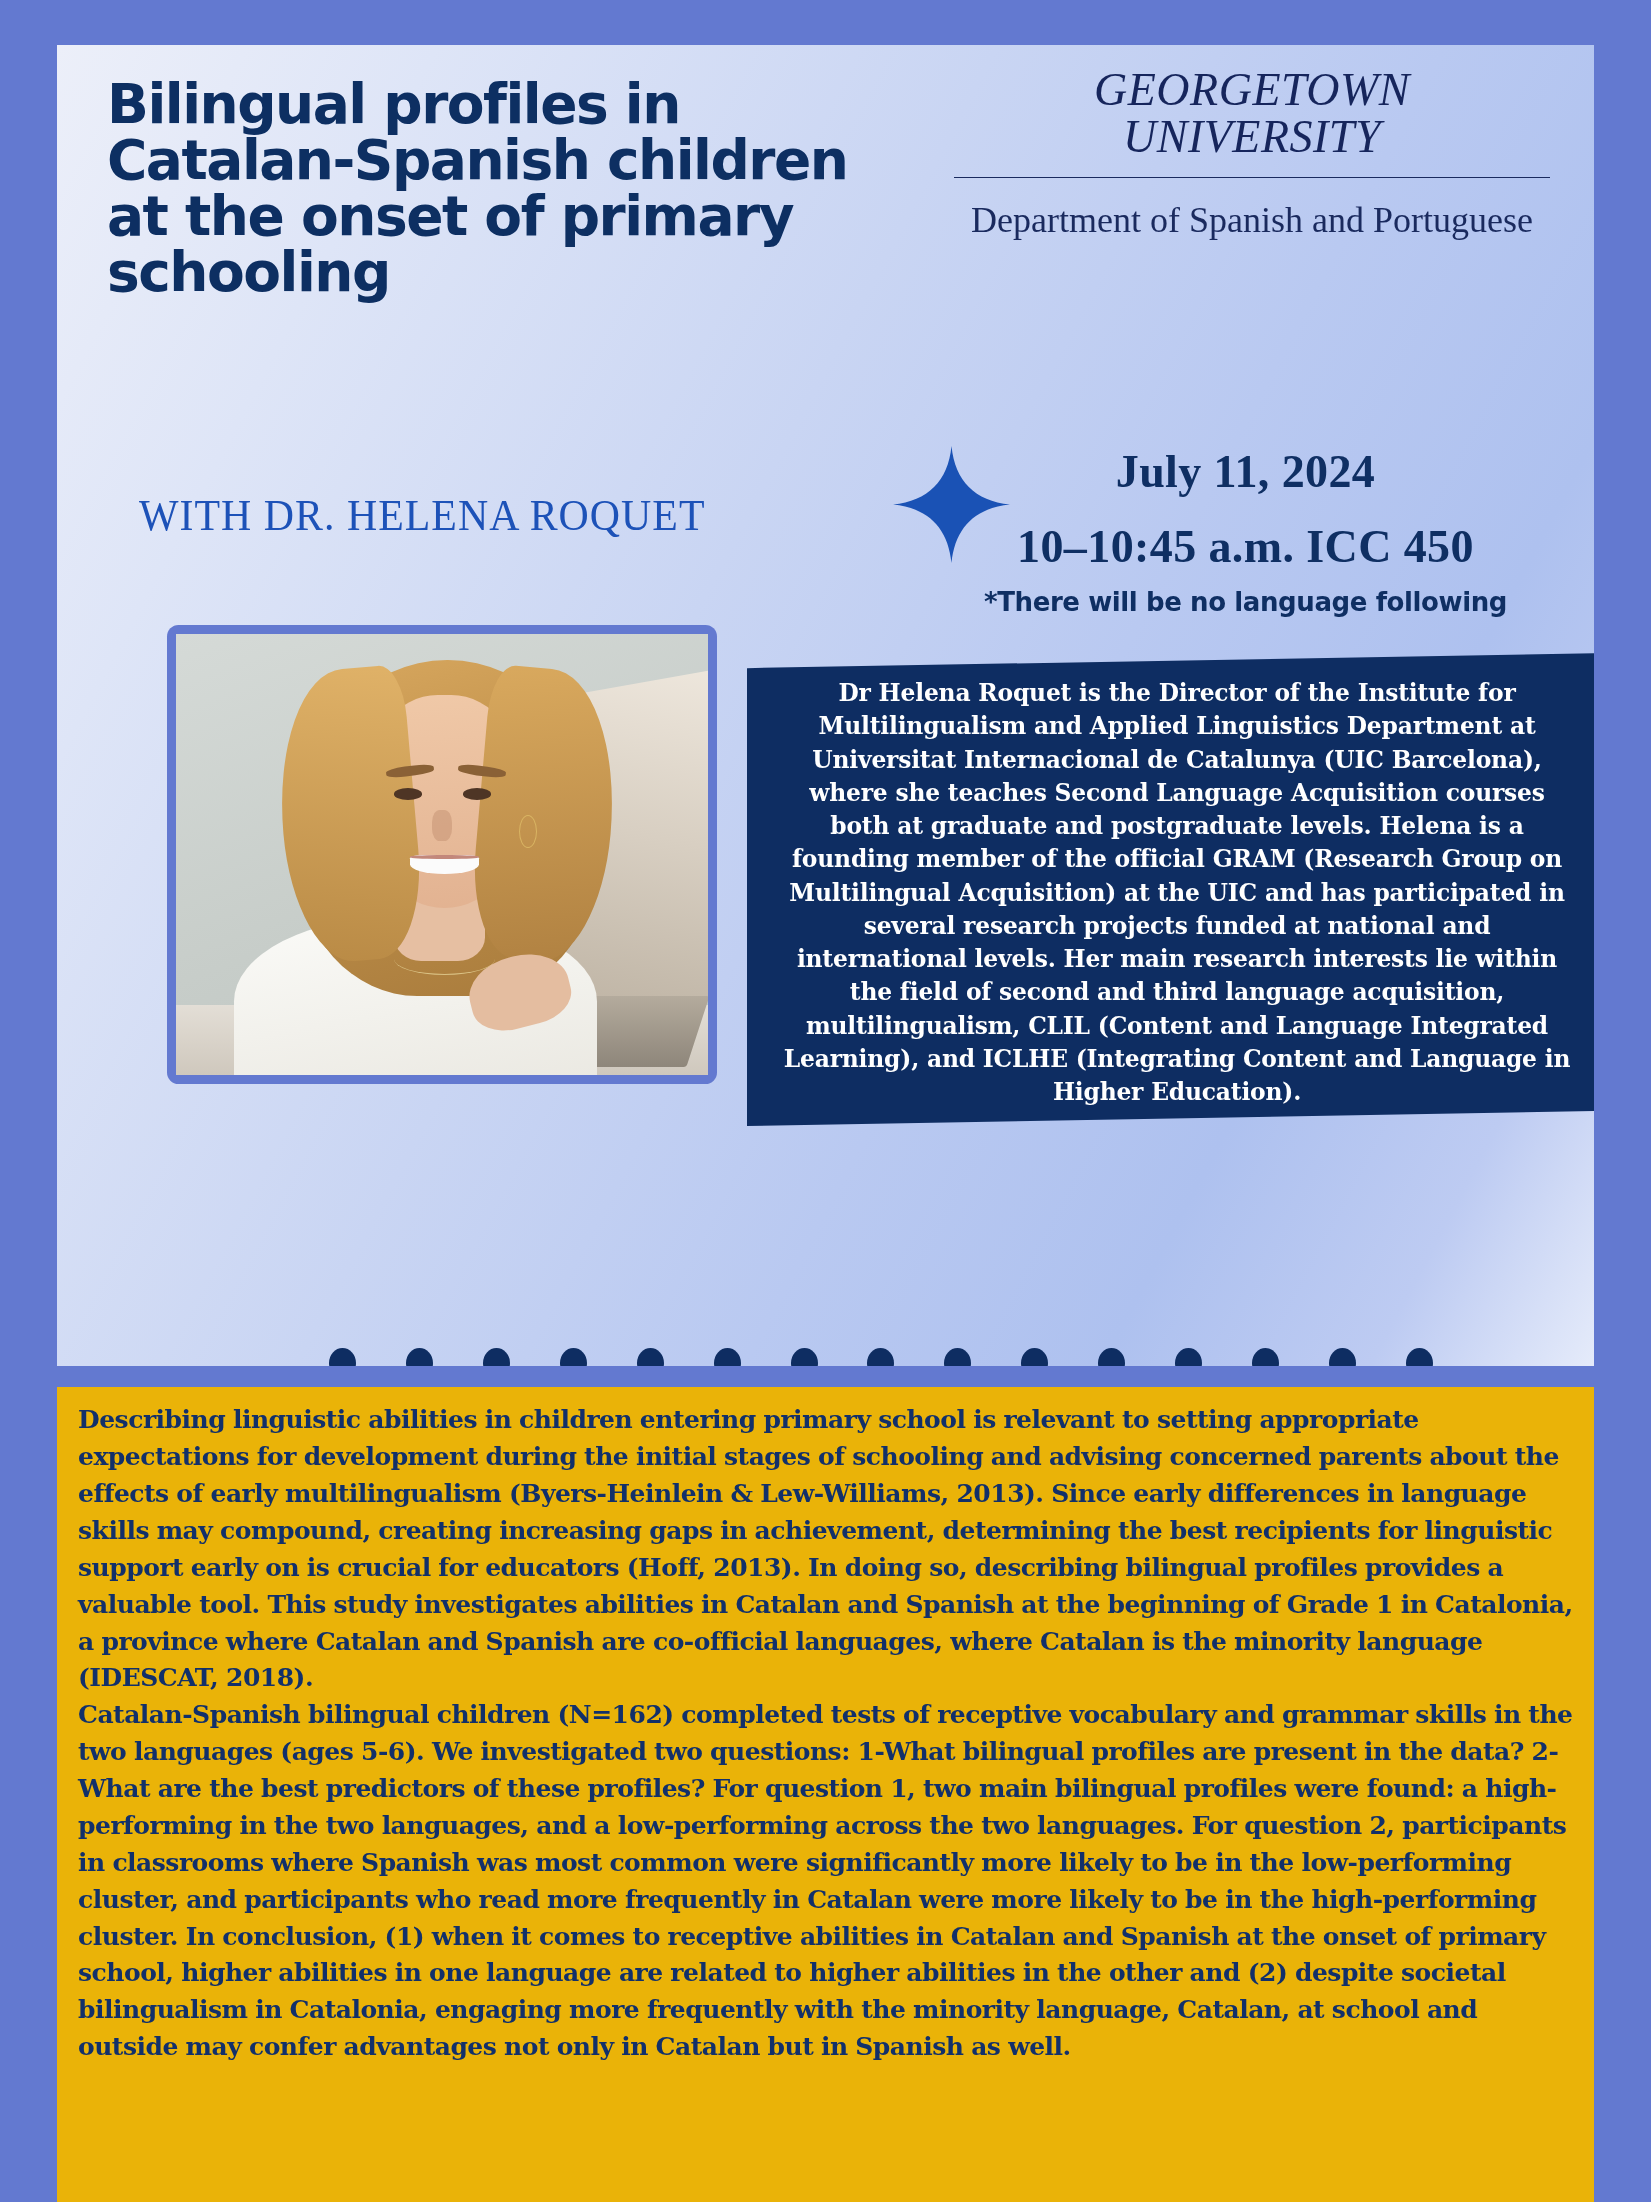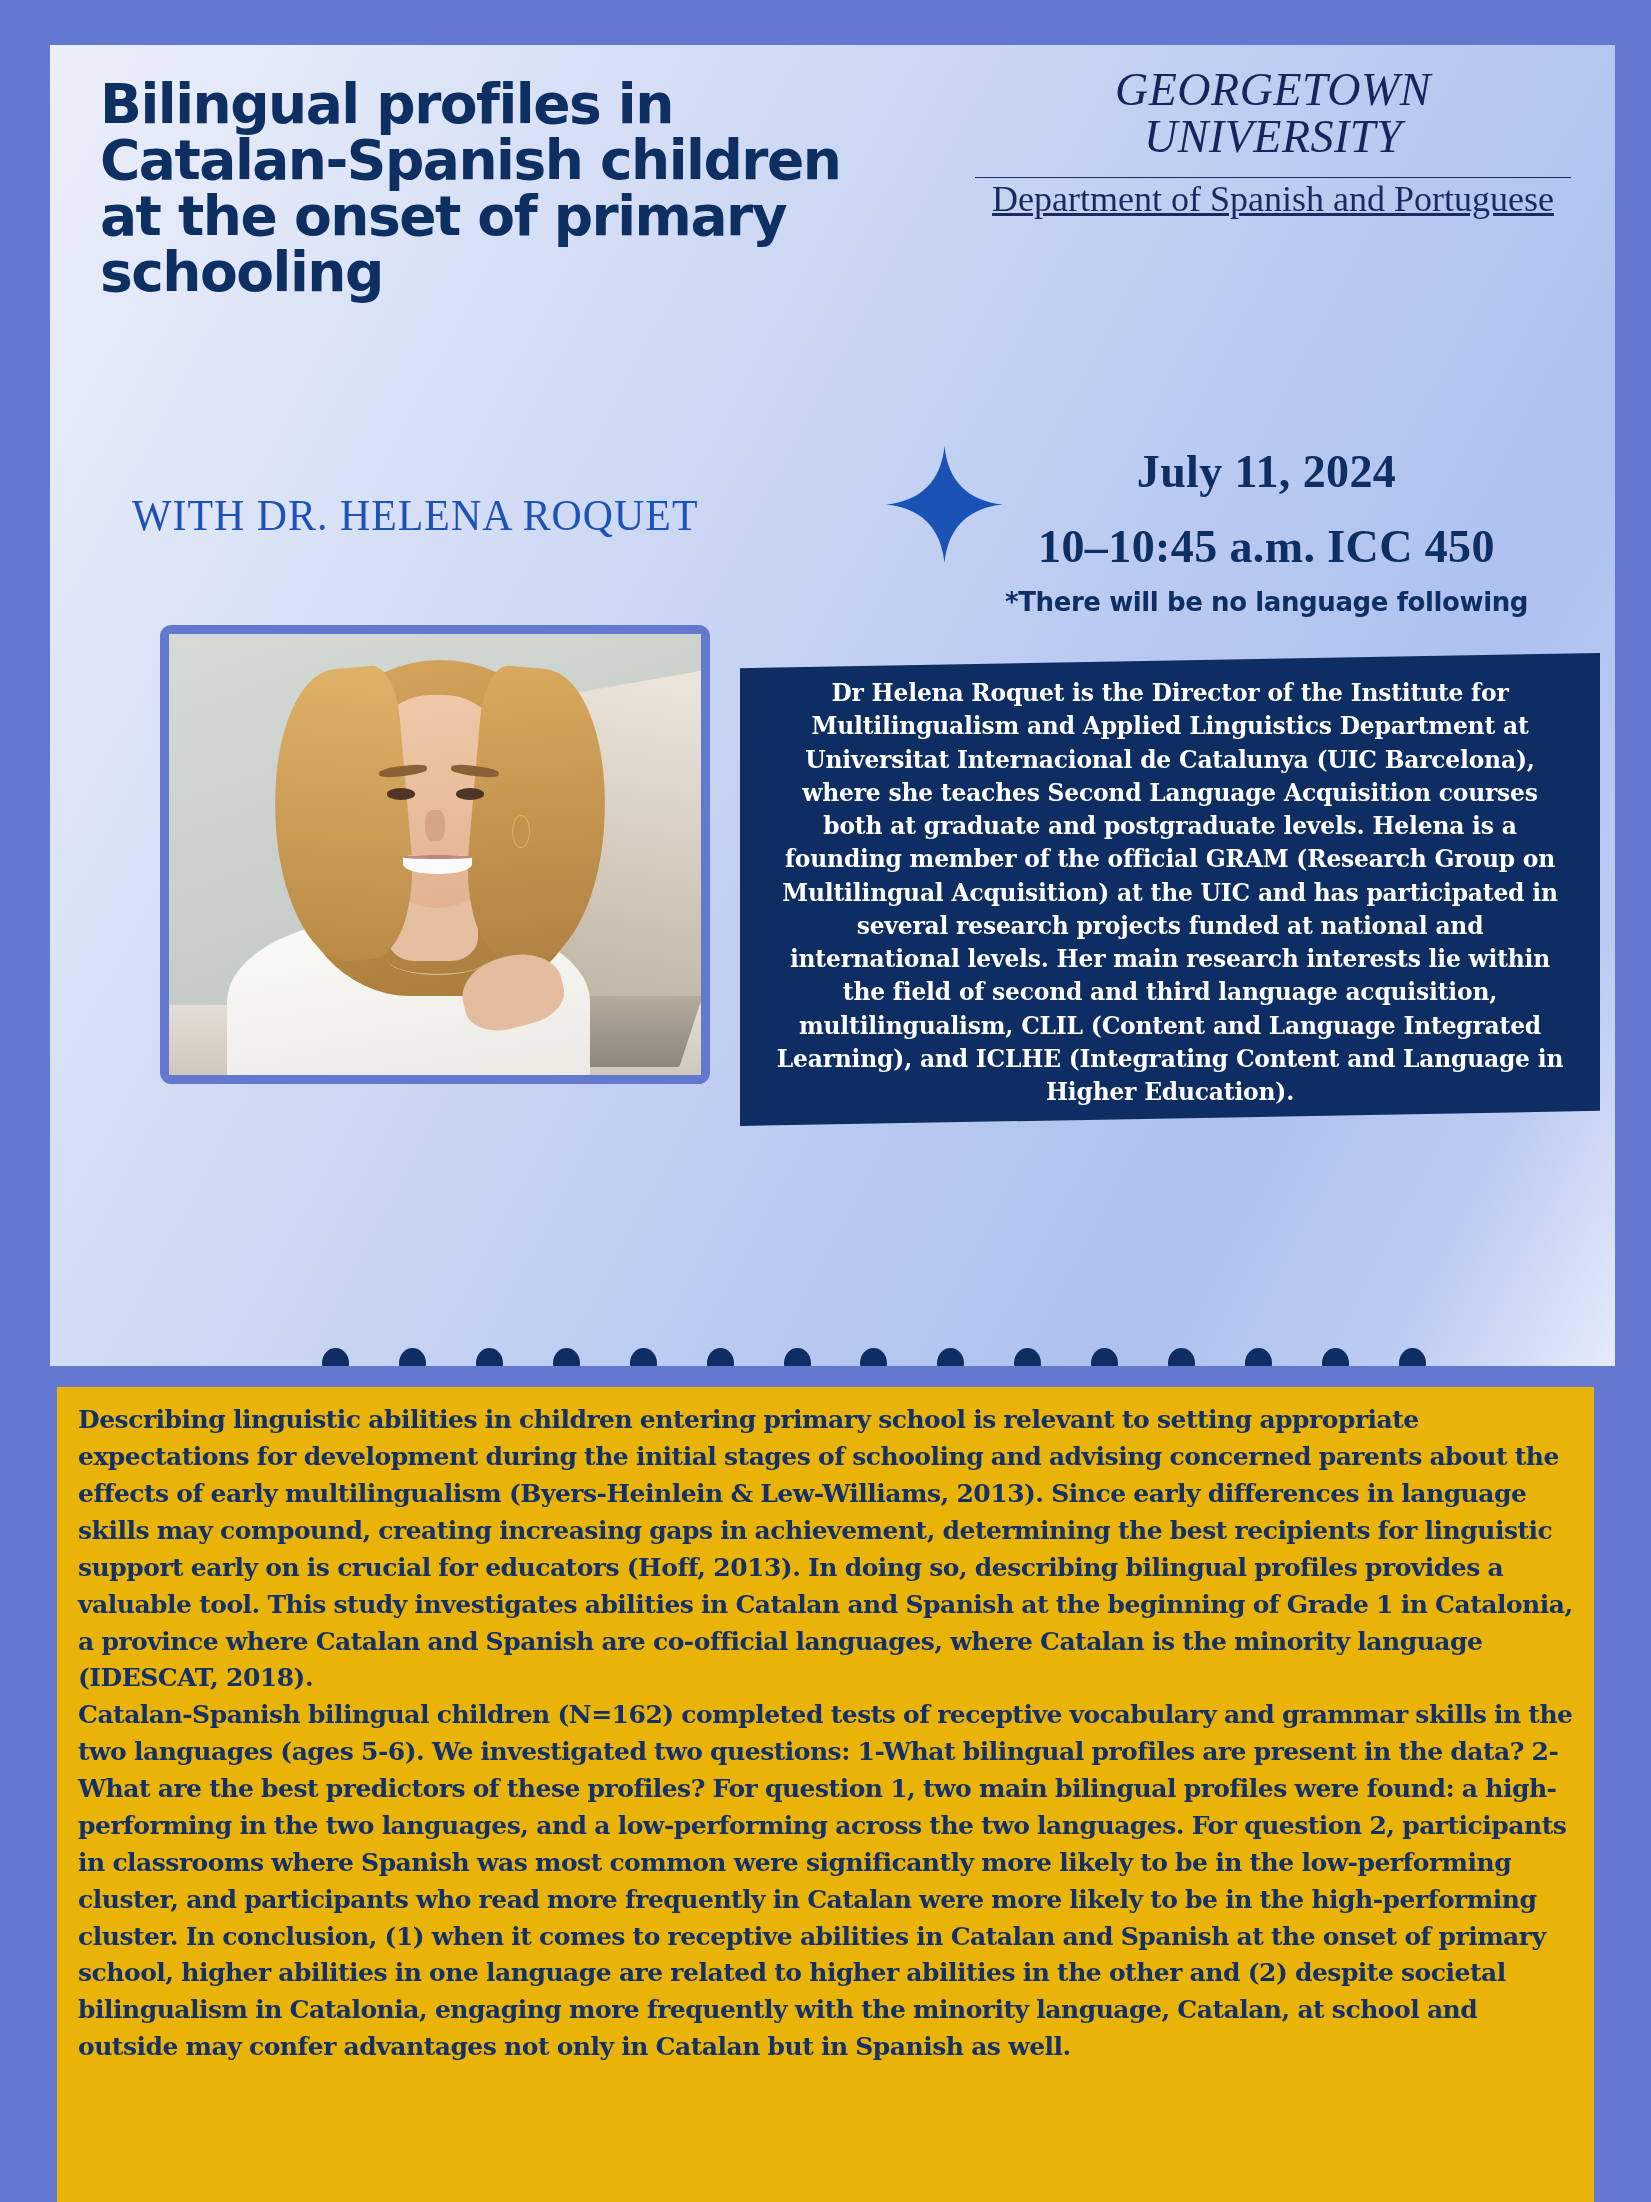--- a/index.html
+++ b/index.html
@@ -19,35 +19,34 @@
     position: relative;
     width: 1652px;
     height: 2202px;
     background: #6379d0;
     box-sizing: border-box;
   }
 
   
   #top-panel {
     position: absolute;
-    left: 50px;
+    left: 57px;
     top: 45px;
     width: 1537px;
     height: 1321px;
     background:
       linear-gradient(118deg,
         #eceff9 0%,
         #dee5f7 17%,
         #c9d5f3 42%,
         #b9c9f1 62%,
         #aec1ef 78%,
         #bdcbf2 90%,
         #e5ebfa 100%);
     overflow: hidden;
-    padding-left: 28px;
   }
 
   
   #title-block {
     position: absolute;
     left: 50px;
     top: 31px;
     width: 889px;
   }
   #poster-title {
@@ -110,23 +109,23 @@
     white-space: nowrap;
   }
   #gu-rule {
     height: 1px;
     background: #1a2a5e;
     margin: 16.3px 7.6px 0 7.6px;
   }
   #gu-dept {
     font-family: "Liberation Serif", serif;
     font-size: 36px;
+    margin-top: 21px;
     color: #1a2a5e;
     white-space: nowrap;
-    text-decoration: underline;
   }
 
   
   #date-block {
     position: absolute;
     right: 52px;
     top: 401px;
     width: 593px;
     text-align: center;
     color: #0f2f63;

